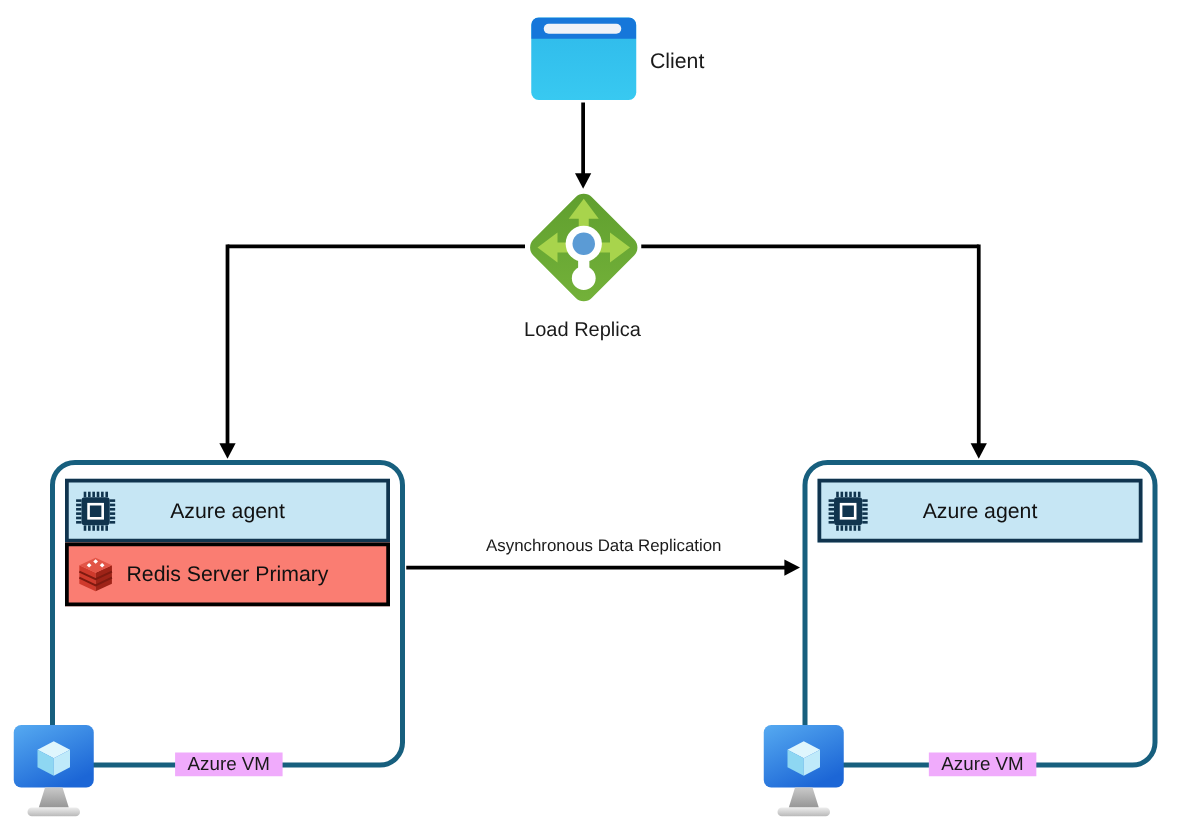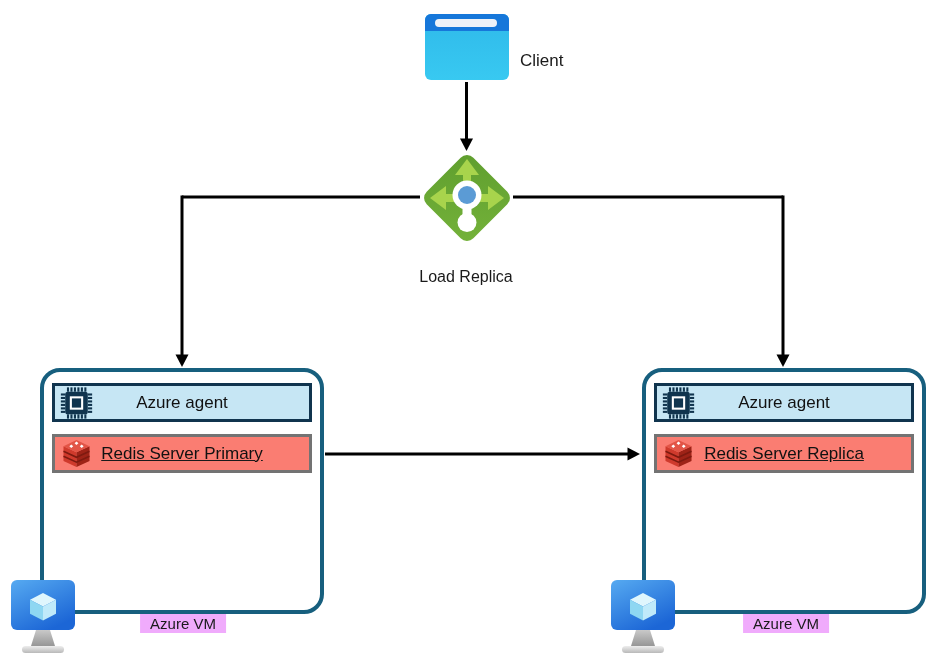--- a/index.html
+++ b/index.html
@@ -12,43 +12,43 @@
   .connectors{position:absolute;left:0;top:0;width:947px;height:657px;z-index:1;}
   
   .client-icon{
     left:425px;top:14px;width:84px;height:66px;border-radius:6px;
     background:linear-gradient(180deg,#2fb9ea 0%,#38c9f1 100%);
     overflow:hidden;z-index:2;
   }
   .client-topbar{position:absolute;left:0;top:0;width:100%;height:17px;background:#1677da;}
   .client-addressbar{position:absolute;left:10px;top:4.5px;width:62px;height:8px;border-radius:4px;background:#eef2f8;}
   
-  .lbl{white-space:nowrap;z-index:3;color:#1a1a1a;margin-top:12px;}
+  .lbl{white-space:nowrap;z-index:3;color:#1a1a1a;}
   .client-label{left:520px;top:39px;font-size:17px;}
   .lb-label{left:466px;top:256px;transform:translateX(-50%);font-size:16px;}
   .repl-label{left:483px;top:429px;transform:translateX(-50%);font-size:13.5px;}
   .vm-caption{
     top:602px;transform:translateX(-50%);font-size:15px;
     background:#f0abfc;padding:1px 10px;z-index:3;
   }
   .vm-caption.left{left:183px;}
   .vm-caption.right{left:786px;}
   
   .vm-box{
     top:368px;width:284px;height:246px;box-sizing:border-box;
     border:4px solid #175f7e;border-radius:20px;background:#ffffff;z-index:2;
   }
   .vm-box.left{left:40px;}
   .vm-box.right{left:642px;}
   .bar{
-    position:absolute;left:8px;width:260px;height:39px;box-sizing:border-box;
+    position:absolute;left:8px;width:260px;height:51px;box-sizing:border-box;
     display:flex;align-items:center;justify-content:center;
   }
   .agent-bar{top:11px;background:#c6e6f4;border:3px solid #10344e;}
-  .redis-bar{top:62px;background:#fa7d72;border:3px solid #737373;text-decoration:underline;}
+  .redis-bar{top:62px;background:#fa7d72;border:3px solid #000000;}
   .bar .bar-label{font-size:17px;color:#111111;}
   .bar .bar-icon{position:absolute;left:5px;top:50%;transform:translateY(-50%);}
   
   .lb-icon{left:417px;top:148px;width:100px;height:100px;z-index:2;}
   
   .monitor{width:70px;height:76px;z-index:4;}
   .monitor.left{left:10px;top:579px;}
   .monitor.right{left:610px;top:579px;}
 </style>
 </head>
@@ -93,20 +93,21 @@
       <polygon points="13,50 29,38 29,46 44,46 44,54 29,54 29,62"></polygon>
       <polygon points="87,50 71,38 71,46 56,46 56,54 71,54 71,62"></polygon>
     </g>
     <circle cx="50" cy="47" r="14.5" fill="#ffffff"></circle>
     <rect x="45.5" y="55" width="9" height="18" fill="#ffffff"></rect>
     <circle cx="50" cy="74.5" r="9.5" fill="#ffffff"></circle>
     <circle cx="50" cy="47" r="9" fill="#5b9bd5"></circle>
   </svg>
   <div class="abs lbl lb-label">Load Replica</div>
 
+  <div class="abs lbl repl-label">Asynchronous Data Replication</div>
 
   <div class="abs vm-box left">
     <div class="bar agent-bar">
       <svg class="bar-icon" width="33" height="33" viewBox="0 0 38 38">
         <g fill="#10344e">
           <rect x="8" y="1" width="2.4" height="5"></rect>
             <rect x="12" y="1" width="2.4" height="5"></rect>
             <rect x="16" y="1" width="2.4" height="5"></rect>
             <rect x="20" y="1" width="2.4" height="5"></rect>
             <rect x="24" y="1" width="2.4" height="5"></rect>
@@ -202,35 +203,20 @@
             <rect x="32" y="16" width="5" height="2.4"></rect>
             <rect x="32" y="20" width="5" height="2.4"></rect>
             <rect x="32" y="24" width="5" height="2.4"></rect>
             <rect x="32" y="28" width="5" height="2.4"></rect>
           <rect x="6" y="6" width="26" height="26" rx="3"></rect>
         </g>
         <rect x="12.5" y="12.5" width="13" height="13" fill="none" stroke="#ffffff" stroke-width="2.4"></rect>
       </svg>
       <span class="bar-label">Azure agent</span>
     </div>
-    <div class="bar redis-bar">
-      <svg class="bar-icon" width="33" height="33" viewBox="0 0 38 38">
-        <polygon points="4,10 19,17 19,34 4,27" fill="#cf3a2c"></polygon>
-        <polygon points="34,10 19,17 19,34 34,27" fill="#9e2317"></polygon>
-        <polyline points="4,15.8 19,22.8 34,15.8" stroke="#7e1a10" stroke-width="1.8" fill="none"></polyline>
-        <polyline points="4,21.5 19,28.5 34,21.5" stroke="#7e1a10" stroke-width="1.8" fill="none"></polyline>
-        <polygon points="19,3 34,10 19,17 4,10" fill="#e25547"></polygon>
-        <g fill="#ffffff">
-          <polygon points="19,4.6 21.2,6.6 19,8.6 16.8,6.6"></polygon>
-          <polygon points="13,8 15.2,10 13,12 10.8,10"></polygon>
-          <polygon points="25,8 27.2,10 25,12 22.8,10"></polygon>
-        </g>
-      </svg>
-      <span class="bar-label">Redis Server Replica</span>
-    </div>
   </div>
   <div class="abs lbl vm-caption right">Azure VM</div>
   <svg class="abs monitor right" viewBox="0 0 70 76">
     <rect x="1" y="1" width="64" height="50" rx="6" fill="url(#scrG)"></rect>
     <polygon points="33,14 46,20.8 33,27.6 20,20.8" fill="#dff6fd"></polygon>
     <polygon points="20,20.8 33,27.6 33,41.5 20,34.7" fill="#8ed7f2"></polygon>
     <polygon points="46,20.8 33,27.6 33,41.5 46,34.7" fill="#bfeafa"></polygon>
     <polygon points="26,51 40,51 45,67 21,67" fill="url(#stdG)"></polygon>
     <rect x="12" y="67" width="42" height="7" rx="3.5" fill="url(#basG)"></rect>
   </svg>

